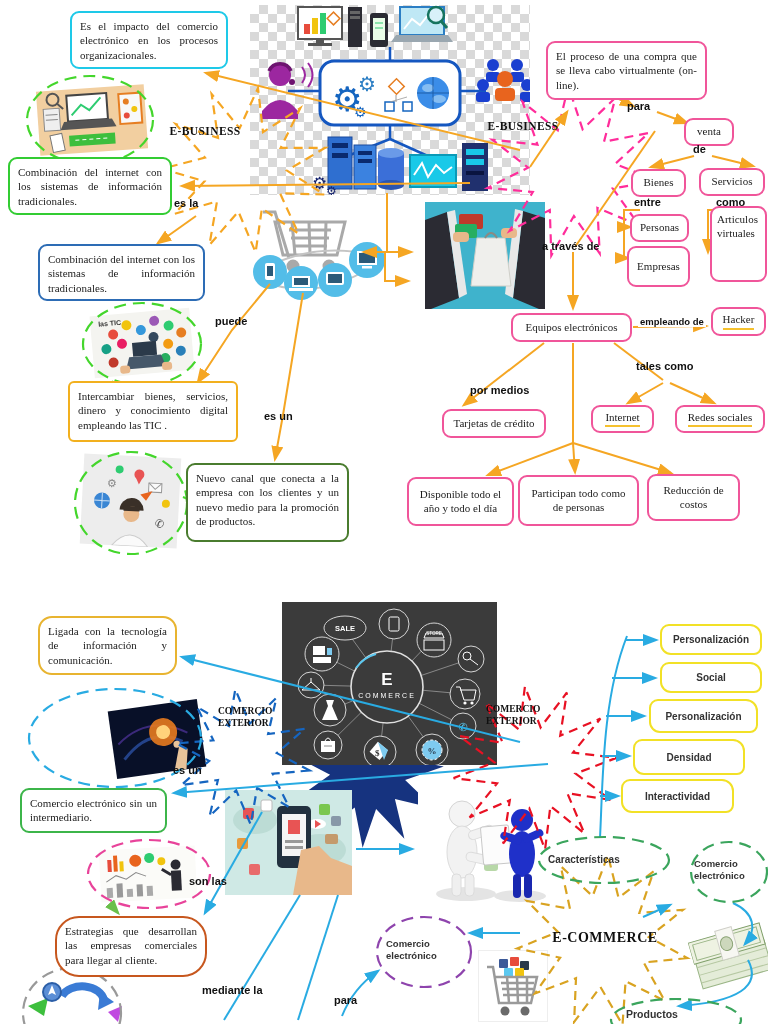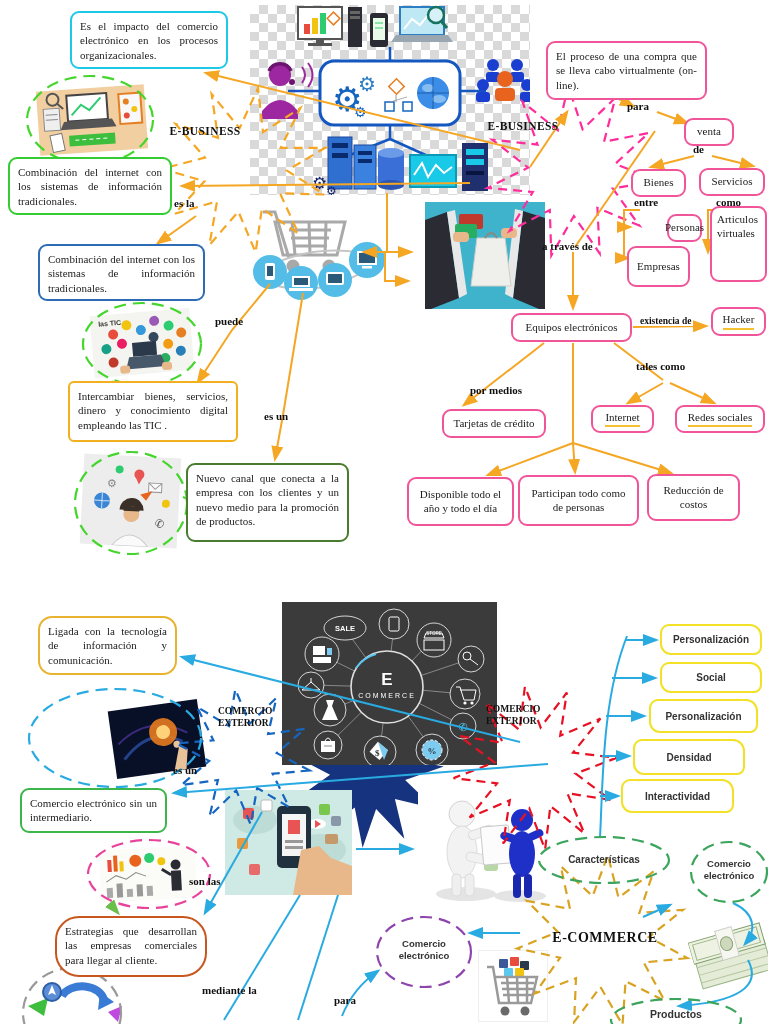--- a/index.html
+++ b/index.html
@@ -8,31 +8,31 @@
   svg.layer{position:absolute;left:0;top:0;pointer-events:none}
   
   .node{position:absolute;background:#fff;border:2px solid #f0559a;border-radius:9px;
         color:#1c1c1c;font-size:11px;line-height:1.25;box-sizing:border-box;
         display:flex;align-items:center;justify-content:center;text-align:center;
         padding:12px 5px;z-index:6;font-family:"Liberation Serif",serif;}
   .para{display:block;text-align:justify;padding:6px 8px;line-height:1.3}
   .u{border-bottom:2px solid #f5c12e;padding-bottom:1px}
   
   .lbl{position:absolute;font-weight:bold;color:#101010;font-size:11px;white-space:nowrap;z-index:7;
-       font-family:Liberation Serif, serif;}
+       font-family:Liberation Sans, sans-serif;}
   .lbl.small{font-size:9.5px}
   .lbl.bg{background:#fff;padding:0 2px}
   .star-title{position:absolute;font-weight:bold;color:#101010;z-index:7;text-align:center;
        font-family:"Liberation Serif",serif;}
   
   .feature{position:absolute;background:#fff;border:2.5px solid #f2e126;border-radius:9px 12px 8px 11px;
         font-family:"Liberation Sans",sans-serif;font-weight:bold;font-size:10px;color:#333;
         display:flex;align-items:center;justify-content:center;z-index:6;box-sizing:border-box}
   .ovaltext{position:absolute;font-family:"Liberation Sans",sans-serif;font-weight:bold;color:#333;
-        text-align:center;z-index:7;line-height:1.3}
+        z-index:7;line-height:1.3}
   
   .img{position:absolute;z-index:2;overflow:hidden}
   .checker{background-color:#fff;background-image:
      linear-gradient(45deg,#d9d9d9 25%,transparent 25%,transparent 75%,#d9d9d9 75%),
      linear-gradient(45deg,#d9d9d9 25%,transparent 25%,transparent 75%,#d9d9d9 75%);
      background-size:18px 18px;background-position:0 0,9px 9px;}
 </style>
 </head>
 <body>
 
@@ -530,21 +530,21 @@
 <div class="node para" style="left:70px;top:11px;width:158px;height:58px;border-color:#1ec9e8">Es el impacto del comercio electrónico en los procesos organizacionales.</div>
 <div class="node para" style="left:8px;top:157px;width:164px;height:58px;border-color:#33cc33">Combinación del internet con los sistemas de información tradicionales.</div>
 <div class="node para" style="left:38px;top:244px;width:167px;height:57px;border-color:#2d6cb5">Combinación del internet con los sistemas de información tradicionales.</div>
 <div class="node para" style="left:68px;top:381px;width:170px;height:61px;border-color:#f2b01e;border-radius:6px">Intercambiar bienes, servicios, dinero y conocimiento digital empleando las TIC .</div>
 <div class="node para" style="left:186px;top:463px;width:163px;height:79px;border-color:#4a7c2f">Nuevo canal que conecta a la empresa con los clientes y un nuevo medio para la promoción de productos.</div>
 <div class="node para" style="left:546px;top:41px;width:161px;height:59px">El proceso de una compra que se lleva cabo virtualmente (on-line).</div>
 
 <div class="node" style="left:684px;top:118px;width:50px;height:26px">venta</div>
 <div class="node" style="left:631px;top:169px;width:55px;height:27px">Bienes</div>
 <div class="node" style="left:699px;top:168px;width:66px;height:27px">Servicios</div>
-<div class="node" style="left:667px;top:214px;width:35px;height:26px">Personas</div>
+<div class="node" style="left:630px;top:214px;width:59px;height:26px">Personas</div>
 <div class="node" style="left:627px;top:246px;width:63px;height:41px">Empresas</div>
 <div class="node" style="left:710px;top:206px;width:57px;height:76px;align-items:flex-start;text-align:left;word-break:break-word;padding-top:5px">Articulos virtuales</div>
 <div class="node" style="left:511px;top:313px;width:121px;height:29px">Equipos electrónicos</div>
 <div class="node" style="left:711px;top:307px;width:55px;height:29px">
     <span class="u">Hacker</span>
   </div>
 <div class="node" style="left:442px;top:409px;width:104px;height:29px">Tarjetas de crédito</div>
 <div class="node" style="left:591px;top:405px;width:63px;height:27px">
     <span class="u">Internet</span>
   </div>
@@ -559,21 +559,21 @@
 <div class="star-title" style="left:478px;top:120px;width:90px;font-size:11.5px;letter-spacing:.4px">E-BUSINESS</div>
 
 <div class="lbl" style="left:174px;top:197px">es la</div>
 <div class="lbl" style="left:215px;top:315px">puede</div>
 <div class="lbl" style="left:264px;top:410px">es un</div>
 <div class="lbl" style="left:627px;top:100px">para</div>
 <div class="lbl" style="left:693px;top:143px">de</div>
 <div class="lbl" style="left:634px;top:196px">entre</div>
 <div class="lbl" style="left:716px;top:196px">como</div>
 <div class="lbl" style="left:542px;top:240px">a través de</div>
-<div class="lbl small bg" style="left:638px;top:316px">existencia de</div>
+<div class="lbl small bg" style="left:638px;top:316px">empleando de</div>
 <div class="lbl" style="left:470px;top:384px">por medios</div>
 <div class="lbl" style="left:636px;top:360px">tales como</div>
 
 <div class="node para" style="left:38px;top:616px;width:139px;height:59px;border-color:#e8b430;border-radius:14px">Ligada con la tecnología de información y comunicación.</div>
 <div class="node para" style="left:20px;top:788px;width:147px;height:45px;border-color:#3cb54a">Comercio electrónico sin un intermediario.</div>
 <div class="node para" style="left:55px;top:916px;width:152px;height:61px;border-color:#c7571e;border-radius:24px">Estrategias que desarrollan las empresas comerciales para llegar al cliente.</div>
 
 <div class="feature" style="left:660px;top:624px;width:102px;height:31px">Personalización</div>
 <div class="feature" style="left:660px;top:662px;width:102px;height:31px">Social</div>
 <div class="feature" style="left:649px;top:699px;width:109px;height:34px">Personalización</div>

